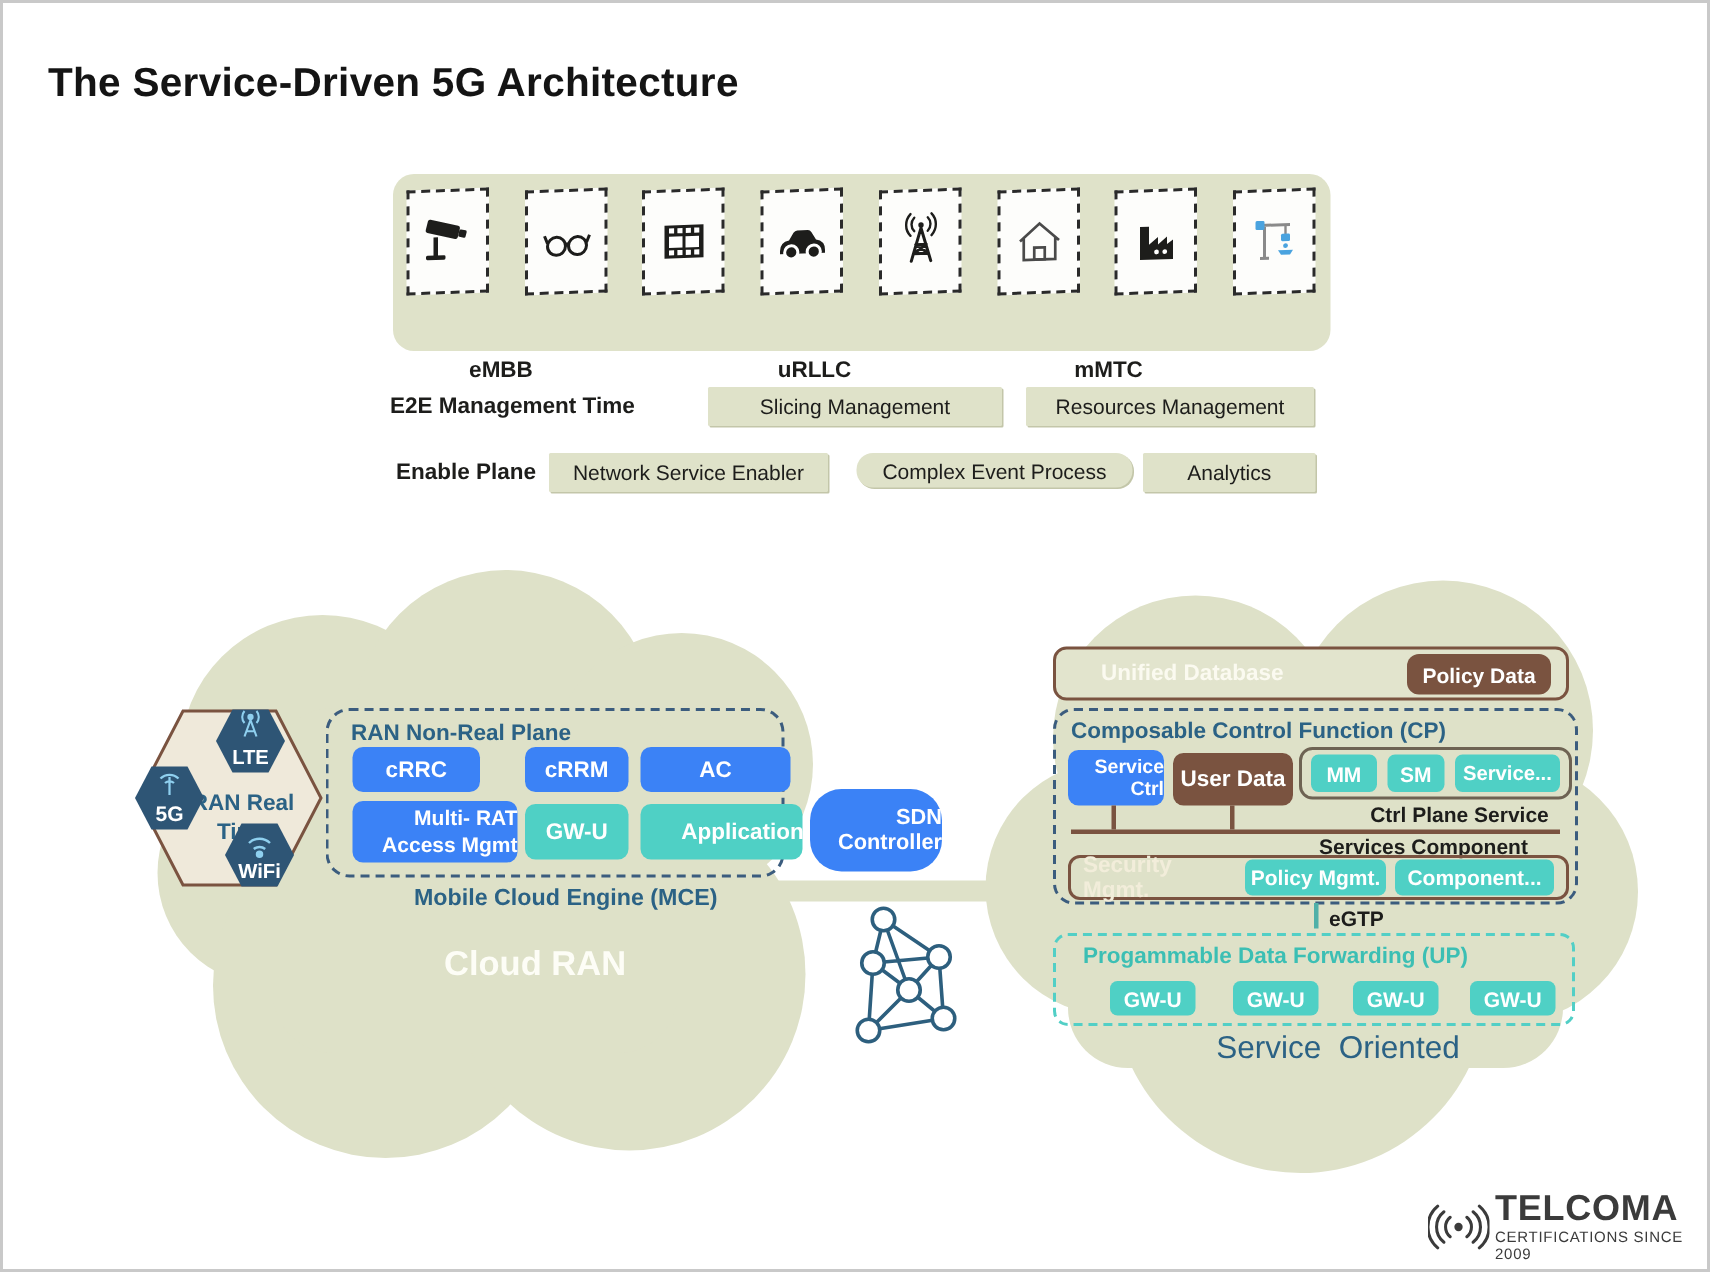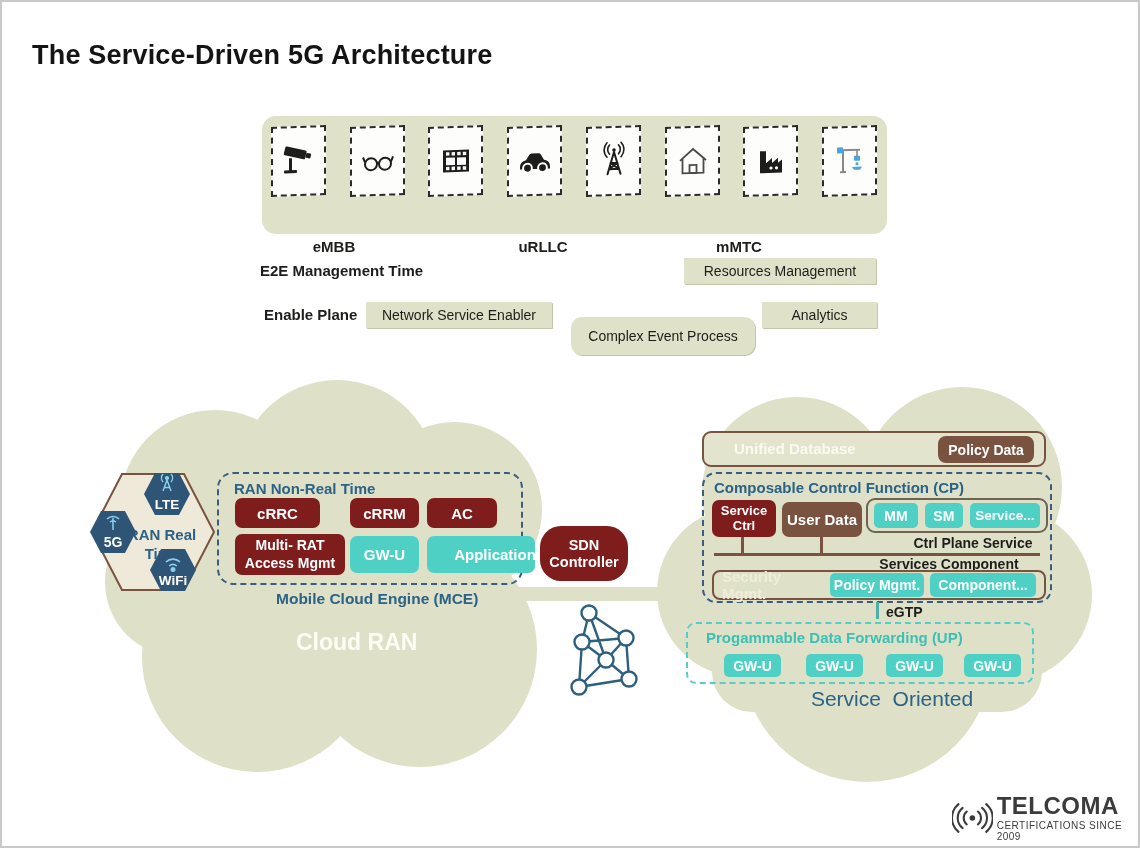--- a/index.html
+++ b/index.html
@@ -23,22 +23,22 @@
                font-size:14px; color:#1d1d1b; box-shadow:1px 1px 0 #c3c6a9; border-radius:1px; }
 
   
   .cl { position:absolute; background:#dee1c8; border-radius:50%; }
   .clr { position:absolute; background:#dee1c8; border-radius:40px; }
   .band { left:507px; top:585px; width:196px; height:14px; background:#dee1c8; }
 
   .z { z-index:3; }
 
   
-  .navybox { background:#7f1d1d; color:#fff; font-weight:bold; border-radius:7px;
-             display:flex; align-items:center; justify-content:center; text-align:center; }
+  .navybox { background:#3b82f6; color:#fff; font-weight:bold; border-radius:7px;
+             display:flex; align-items:center; justify-content:center; text-align:right; }
   .tealbox { background:#4fd0c5; color:#fff; font-weight:bold; border-radius:5px;
              display:flex; align-items:center; justify-content:center; text-align:center; }
   .brownbox { background:#7a5340; color:#fff; font-weight:bold; border-radius:7px;
               display:flex; align-items:center; justify-content:center; text-align:center; }
 
   
   .rnrt { left:215px; top:470px; width:306px; height:113px; border:2px dashed #3b5c7e; border-radius:16px; }
   .rnrt-title { position:absolute; left:15px; top:6px; font-size:15px; font-weight:bold; color:#2b6285; }
 
   .mce { left:274px; top:588px; font-size:15.5px; font-weight:bold; color:#2b6285; }
@@ -66,21 +66,21 @@
   .scomp-label { position:absolute; left:150px; top:82px; width:190px; text-align:center; font-size:14px; font-weight:bold; color:#1d1d1b; }
   .secbox { position:absolute; left:8px; top:96px; width:334px; height:30px; border:2px solid #7a5340;
             border-radius:8px; display:flex; align-items:center; padding:0 8px; gap:6px; }
   .sec-label { flex:1; font-size:15px; font-weight:bold; color:#f2edda; }
   .pmg { width:94px; height:24px; font-size:14px; }
   .cmp { width:106px; height:24px; font-size:14px; }
 
   .egtp-line { left:874px; top:600px; width:2.5px; height:17px; background:#4fb0a8; }
   .egtp { left:884px; top:602px; font-size:14px; font-weight:bold; color:#1d1d1b; }
 
-  .pdf { left:684px; top:620px; width:348px; height:62px; border:2px dashed #52cfc6; border-radius:10px; }
+  .pdf { left:700px; top:620px; width:348px; height:62px; border:2px dashed #52cfc6; border-radius:10px; }
   .pdf-title { position:absolute; left:18px; top:5px; font-size:15px; font-weight:bold; color:#3cbfb4; }
   .gwu { position:absolute; top:30px; width:57px; height:23px; font-size:14px; }
 
   .soc-name { left:760px; top:684px; width:260px; text-align:center; color:#2b6285; font-weight:normal; font-size:21px; line-height:1.22; }
   .pre { white-space:pre; }
 
   
   .logo { left:950px; top:792px; display:flex; align-items:center; gap:4px; }
   .logo-text { display:flex; flex-direction:column; }
   .logo-brand { font-size:24px; font-weight:bold; color:#3b3b3b; letter-spacing:.5px; line-height:1; }
@@ -180,25 +180,26 @@
             </g>
         </svg>
       </div>
     </div>
     <div class="use-label" style="left:72px;">eMBB</div>
     <div class="use-label" style="left:281px;">uRLLC</div>
     <div class="use-label" style="left:477px;">mMTC</div>
   </div>
 
   <div class="abs plane-label" style="left:258px; top:260px;">E2E Management Time</div>
+  <div class="abs plane-box" style="left:470px; top:256px; width:196px; height:26px;">Slicing Management</div>
   <div class="abs plane-box" style="left:682px; top:256px; width:192px; height:26px;">Resources Management</div>
 
   <div class="abs plane-label" style="left:262px; top:304px;">Enable Plane</div>
   <div class="abs plane-box" style="left:364px; top:300px; width:186px; height:26px;">Network Service Enabler</div>
-  <div class="abs plane-box" style="left:569px; top:315px; width:184px; height:38px;border-radius:11px;">Complex Event Process</div>
+  <div class="abs plane-box" style="left:569px; top:300px; width:184px; height:23px;border-radius:11px;">Complex Event Process</div>
   <div class="abs plane-box" style="left:760px; top:300px; width:115px; height:26px;">Analytics</div>
 
   <div>
     <div class="cl" style="left:118px; top:408px; width:190px; height:190px;"></div>
     <div class="cl" style="left:235px; top:378px; width:200px; height:200px;"></div>
     <div class="cl" style="left:365px; top:420px; width:175px; height:175px;"></div>
     <div class="cl" style="left:103px; top:505px; width:150px; height:150px;"></div>
     <div class="cl" style="left:140px; top:540px; width:230px; height:230px;"></div>
     <div class="cl" style="left:300px; top:530px; width:235px; height:235px;"></div>
     <div class="clr" style="left:180px; top:470px; width:270px; height:230px;"></div>
@@ -238,24 +239,24 @@
       <polygon points="64,112 75,91 99,91 110,112 99,133 75,133" fill="#2e5575"></polygon>
       <g stroke="#8fd0ef" stroke-width="1.6" fill="none">
         <path d="M80 104 a10 10 0 0 1 14 0 M83.2 108 a6 6 0 0 1 7.6 0"></path>
           <circle cx="87" cy="111.5" r="1.7" fill="#8fd0ef"></circle>
       </g>
       <text x="87" y="127" text-anchor="middle" font-size="13.5" font-weight="bold" fill="#fff">WiFi</text>
     </g>
   </svg>
 
   <div class="abs z rnrt">
-    <div class="rnrt-title">RAN Non-Real Time</div>
+    <div class="rnrt-title">RAN Non-Real Plane</div>
     <div class="navybox" style="position:absolute; left:16px; top:24px; width:85px; height:30px; font-size:15px;">cRRC</div>
     <div class="navybox" style="position:absolute; left:131px; top:24px; width:69px; height:30px; font-size:15px;">cRRM</div>
-    <div class="navybox" style="position:absolute; left:208px; top:24px; width:70px; height:30px; font-size:15px;">AC</div>
+    <div class="navybox" style="position:absolute; left:208px; top:24px; width:100px; height:30px; font-size:15px;">AC</div>
     <div class="navybox" style="position:absolute; left:16px; top:60px; width:110px; height:41px; font-size:14px; line-height:1.25;">Multi- RAT Access Mgmt</div>
     <div class="tealbox" style="position:absolute; left:131px; top:62px; width:69px; height:37px; font-size:15px; border-radius:7px;">GW-U</div>
     <div class="tealbox" style="position:absolute; left:208px; top:62px; width:108px; height:37px; font-size:15px; border-radius:7px;padding-left:28px;">Application</div>
   </div>
 
   <div class="abs z mce">Mobile Cloud Engine (MCE)</div>
   <div class="abs z cloudran">Cloud RAN</div>
 
   <div class="abs z navybox sdn">SDN Controller</div>
   <svg class="abs z" style="left:556px; top:598px;" width="90" height="100" viewBox="0 0 90 100">

